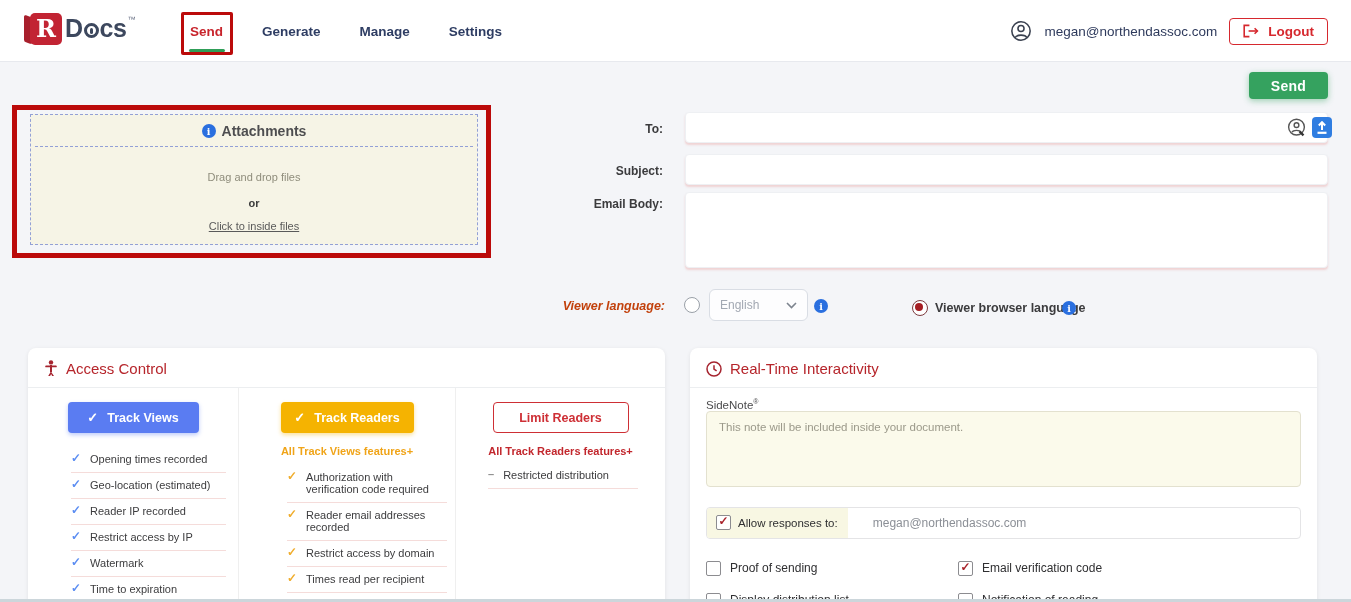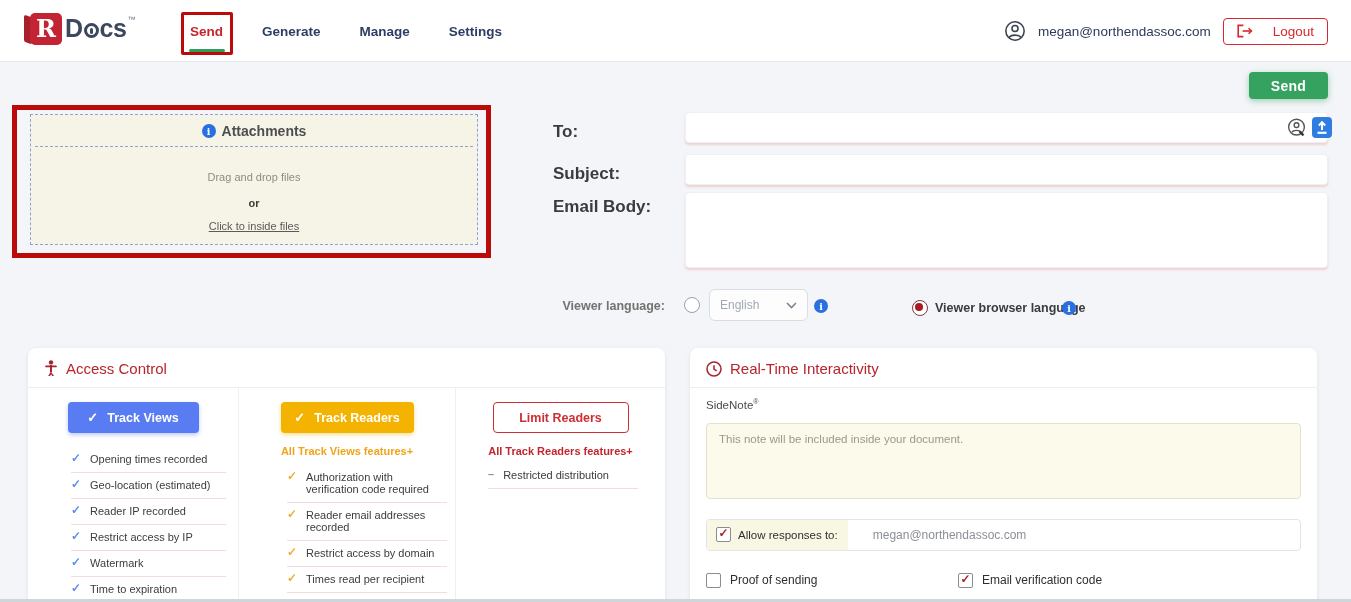--- a/index.html
+++ b/index.html
@@ -19,22 +19,22 @@
   .logo-tm { font-size:8px; color:#6b7387; margin-top:2px; margin-left:1px; }
 
   .nav-tabs { position:absolute; left:188px; top:0; height:62px; display:flex; align-items:center; gap:35px; }
   .nav-tab { font-size:13.5px; color:#2e3d63; font-weight:700; cursor:pointer; position:relative; padding:6px 2px; }
   .nav-tab.active { color:#c8242c; font-weight:bold; }
   .nav-tab.active .tab-underline { position:absolute; left:50%; transform:translateX(-50%); bottom:-7px; width:36px; height:3px; background:#2f9e58; border-radius:2px; }
 
   .nav-right { position:absolute; right:23px; top:0; height:62px; display:flex; align-items:center; gap:12px; }
   .user-email { font-size:13.5px; color:#2e3a5c; font-weight:500; }
   .icon-person { width:22px; height:22px; }
-  .logout-btn { display:flex; align-items:center; gap:20px; border:1.6px solid #d6282e; color:#d6282e; background:#fff;
-                border-radius:4px; padding:5px 13px; font-size:13.5px; font-weight:normal; cursor:pointer; }
+  .logout-btn { display:flex; align-items:center; gap:9px; border:1.6px solid #d6282e; color:#d6282e; background:#fff;
+                border-radius:4px; padding:5px 13px; font-size:13.5px; font-weight:bold; cursor:pointer; }
 
   
   .send-btn { position:absolute; left:1249px; top:72px; width:79px; height:27px; background:#35a25f; color:#fff;
               font-size:14px; font-weight:bold; border:none; border-radius:4px; cursor:pointer;
               box-shadow:0 2px 6px rgba(53,162,95,.45); letter-spacing:.3px; }
 
   
   .annot { position:absolute; border:4px solid #bb0a0a; z-index:50; pointer-events:none; }
   .annot-send { left:181px; top:12px; width:52px; height:43px; border-width:3.5px; border-radius:2px; }
   .annot-attach { left:12px; top:105px; width:479px; height:153px; border-width:5px; }
@@ -45,34 +45,34 @@
   .attach-title-row { display:flex; align-items:center; justify-content:center; gap:6px; padding-top:8px; padding-bottom:7px;
                       border-bottom:1.4px dashed #93a0d6; margin:0 4px; }
   .attach-title { font-size:14px; font-weight:bold; color:#4e4e50; }
   .info-dot { width:14px; height:14px; border-radius:50%; background:#2a6fdf; color:#fff; font-size:9.5px; font-weight:bold;
               display:inline-flex; align-items:center; justify-content:center; font-family:"DejaVu Serif", serif; flex:0 0 auto; }
   .attach-drag { text-align:center; font-size:11px; color:#8f8d7c; margin-top:24px; }
   .attach-or { text-align:center; font-size:11px; color:#3c3c3c; font-weight:bold; margin-top:14px; }
   .attach-click { text-align:center; font-size:11px; color:#5a5a5a; text-decoration:underline; margin-top:11px; cursor:pointer; }
 
   
-  .field-label { position:absolute; width:110px; text-align:left; font-size:17px; font-weight:bold; color:#3b3b3d; }
+  .field-label { position:absolute; width:110px; text-align:right; font-size:12px; font-weight:bold; color:#3b3b3d; }
   .lbl-to { left:553px; top:122px; } .lbl-subject { left:553px; top:164px; } .lbl-body { left:553px; top:197px; }
   .txt-input { position:absolute; left:685px; width:643px; height:31px; background:#fff; border:1px solid #eef0f3;
                border-radius:4px; box-shadow:0 2px 2px rgba(236,178,178,.5); font-size:13px; color:#333; padding:0 60px 0 10px; outline:none; }
   .inp-to { top:112px; } .inp-subject { top:154px; }
   .txt-area { position:absolute; left:685px; top:192px; width:643px; height:76px; background:#fff; border:1px solid #eef0f3;
               border-radius:4px; box-shadow:0 2px 2px rgba(236,178,178,.5); font-size:13px; color:#333; padding:8px 10px;
               resize:none; outline:none; font-family:"Liberation Sans", sans-serif; }
   .to-icons { position:absolute; left:1286px; top:117px; display:flex; align-items:center; gap:5px; z-index:6; }
   .icon-contact { width:21px; height:21px; cursor:pointer; }
   .icon-upload { width:20px; height:21px; background:#2f7de1; border-radius:4px; display:flex; align-items:center; justify-content:center; cursor:pointer; }
 
   
-  .vl-label { position:absolute; left:540px; top:299px; width:125px; text-align:right; font-size:12.5px; font-weight:bold; color:#737373; }
+  .vl-label { position:absolute; left:540px; top:299px; width:125px; text-align:right; font-size:12.5px; font-weight:bold; color:#c2410c;font-style:italic; }
   .radio { position:absolute; width:16px; height:16px; border:1.6px solid #9aa0a8; border-radius:50%; background:#fff; cursor:pointer; }
   .radio.selected { border-color:#7c3a3e; }
   .radio.selected::after { content:""; position:absolute; left:2.4px; top:2.4px; width:8px; height:8px; border-radius:50%; background:#a51d23; }
   .radio-lang { left:684px; top:297px; } .radio-browser { left:912px; top:300px; }
   .lang-select { position:absolute; left:709px; top:289px; width:99px; height:32px; background:#fdfdfe; border:1px solid #d9dde4;
                  border-radius:6px; display:flex; align-items:center; justify-content:space-between; padding:0 10px; cursor:default; }
   .lang-select-value { font-size:12px; color:#a2a8b2; }
   .vl-info1 { position:absolute; left:814px; top:299px; } .vl-info2 { position:absolute; left:1062px; top:301px; }
   .vl-browser-label { position:absolute; left:935px; top:301px; font-size:12.5px; font-weight:bold; color:#3b3b3d; }
 
@@ -103,21 +103,21 @@
   .feat-dash { color:#8f8f8f; font-weight:bold; flex:0 0 auto; line-height:10px; }
   .list1 { margin-left:43px; width:155px; }
   .list2 { margin-left:48px; width:160px; }
   .list3 { margin-left:32px; width:150px; }
   .list2 .feat-item span[data-bind] { width:142px; }
 
   
   .rt-body { padding:10px 16px 0 16px; }
   .sidenote-label { font-size:11.5px; color:#4b4b4d; }
   .sidenote-label sup { font-size:7px; }
-  .sidenote-area { width:595px; height:76px; margin-top:12px; background:#fbfaeb; border:1px solid #e3e1cf; border-radius:4px;
+  .sidenote-area { width:595px; height:76px; margin-top:0; background:#fbfaeb; border:1px solid #e3e1cf; border-radius:4px;
                    font-size:11.5px; color:#3c3c3c; padding:9px 12px; resize:none; outline:none; font-family:"Liberation Sans", sans-serif; }
   .sidenote-area::placeholder { color:#9b998a; }
   .allow-row { margin-top:16px; width:595px; height:32px; border:1px solid #e4e4e6; border-radius:4px; background:#fff;
                display:flex; align-items:center; overflow:hidden; }
   .allow-chip { background:#f8f7e3; height:100%; display:flex; align-items:center; gap:7px; padding:0 10px 0 9px; }
   .allow-label { font-size:11.5px; color:#2f2f31; }
   .allow-value { border:none; outline:none; font-size:12px; color:#8b8f96; margin-left:25px; width:400px; background:transparent; }
   .checkbox { width:15px; height:15px; background:#fff; border:1.2px solid #8c8c90; border-radius:2px; position:relative;
               display:inline-block; cursor:pointer; flex:0 0 auto; }
   .checkbox.checked::after { content:"\2713"; position:absolute; left:1.5px; top:-2px; font-size:12px; font-weight:bold; color:#a8222a; }

